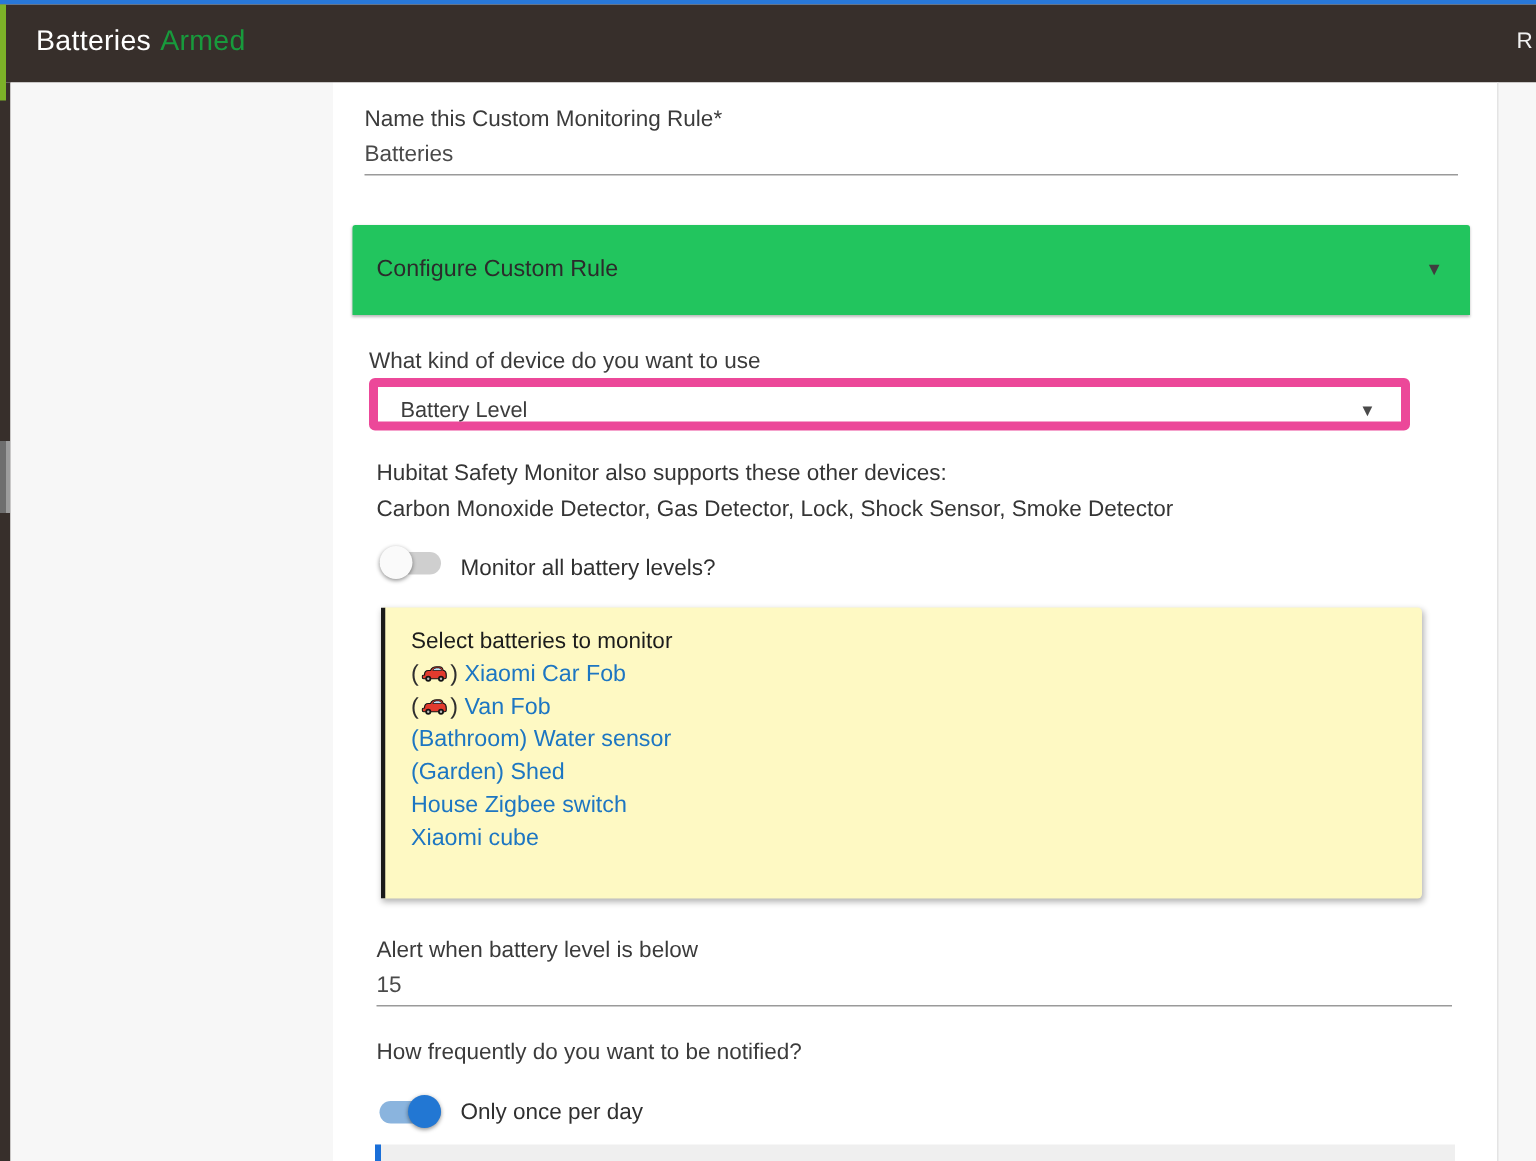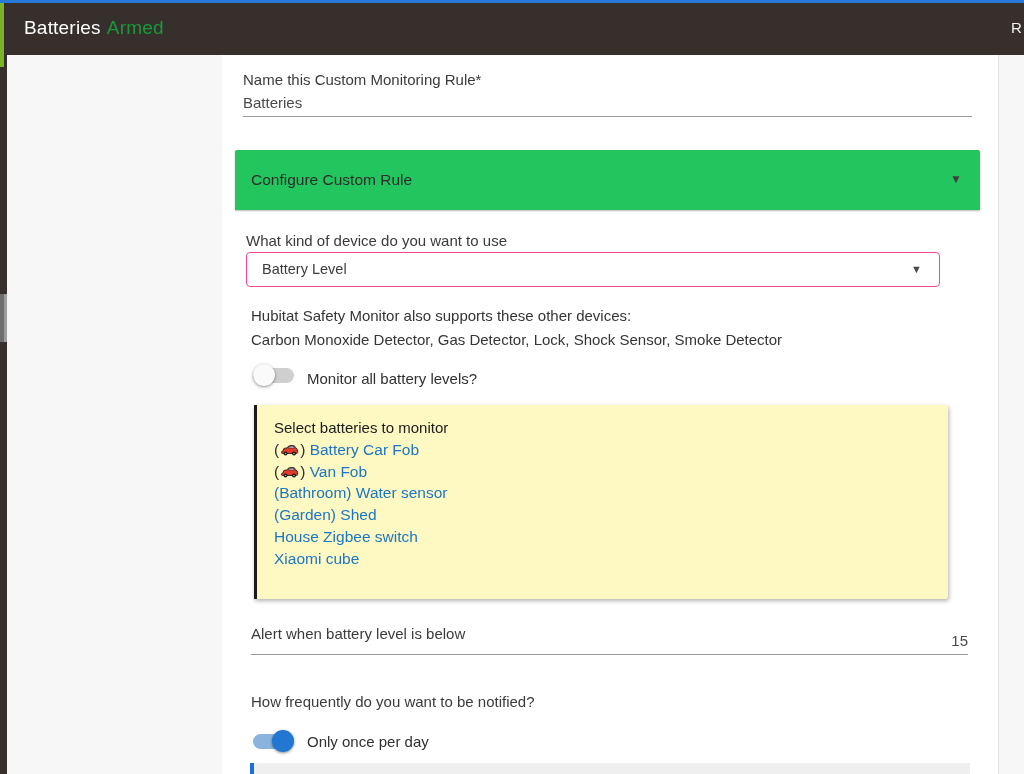--- a/index.html
+++ b/index.html
@@ -38,21 +38,21 @@
   }
   .rule-panel-header{
     position:absolute;left:235px;top:150px;width:745px;height:60px;
     background:#22c55e;border-radius:2px 2px 0 0;
     box-shadow:0 1px 2px rgba(0,0,0,.28);cursor:pointer;
   }
   .rule-panel-title{position:absolute;left:16px;top:21px;font-size:15.5px;color:#2b2b2b;}
   .panel-caret{position:absolute;right:18px;top:22px;font-size:12px;color:#3f3f3f;}
   .select-box{
     position:absolute;left:246px;top:252px;width:694px;height:35px;box-sizing:border-box;
-    background:#ffffff;border:1px solid #ec4899;border-radius:4px;cursor:pointer;
+    background:#ffffff;border:6px solid #ec4899;border-radius:4px;cursor:pointer;
   }
   .select-value{position:absolute;left:15px;top:8px;font-size:14.5px;color:#3c3c3c;}
   .select-caret{position:absolute;right:17px;top:10px;font-size:11px;color:#4a4a4a;}
   .note-line{position:absolute;font-size:15px;color:#353535;white-space:nowrap;}
   
   .switch{position:absolute;width:41px;height:24px;cursor:pointer;}
   .switch .track{position:absolute;left:0;top:5px;width:41px;height:15px;border-radius:8px;}
   .switch .thumb{position:absolute;top:1px;width:22px;height:22px;border-radius:50%;
     box-shadow:0 1px 3px rgba(0,0,0,.45);}
   .switch.off .track{background:#cfcfcf;}
@@ -122,37 +122,37 @@
 
   <div class="battery-panel">
     <div class="panel-label">Select batteries to monitor</div>
     <div class="device-row"><span class="paren">(</span><svg class="car-svg" viewBox="0 0 34 24" width="17" height="12">
           <path d="M4 14 Q4 8 9 8 L12 8 Q14 3 20 3 L24 3 Q28 3 29 8 L30 8 Q33 9 33 14 L33 17 Q33 19 31 19 L3 19 Q1 19 1 17 L1 16 Q1 14 4 14 Z" fill="#e23b2e" stroke="#151515" stroke-width="1.6"></path>
           <path d="M15 8 Q16 4.5 20 4.5 L23 4.5 Q26 4.5 27 8 Z" fill="#bfe3f7" stroke="#151515" stroke-width="1"></path>
           <circle cx="9" cy="19" r="4" fill="#151515"></circle>
           <circle cx="9" cy="19" r="1.6" fill="#bbbbbb"></circle>
           <circle cx="26" cy="19" r="4" fill="#151515"></circle>
           <circle cx="26" cy="19" r="1.6" fill="#bbbbbb"></circle>
-        </svg><span class="paren">)</span> <a>Battery Car Fob</a></div>
+        </svg><span class="paren">)</span> <a>Xiaomi Car Fob</a></div>
     <div class="device-row"><span class="paren">(</span><svg class="car-svg" viewBox="0 0 34 24" width="17" height="12">
           <path d="M4 14 Q4 8 9 8 L12 8 Q14 3 20 3 L24 3 Q28 3 29 8 L30 8 Q33 9 33 14 L33 17 Q33 19 31 19 L3 19 Q1 19 1 17 L1 16 Q1 14 4 14 Z" fill="#e23b2e" stroke="#151515" stroke-width="1.6"></path>
           <path d="M15 8 Q16 4.5 20 4.5 L23 4.5 Q26 4.5 27 8 Z" fill="#bfe3f7" stroke="#151515" stroke-width="1"></path>
           <circle cx="9" cy="19" r="4" fill="#151515"></circle>
           <circle cx="9" cy="19" r="1.6" fill="#bbbbbb"></circle>
           <circle cx="26" cy="19" r="4" fill="#151515"></circle>
           <circle cx="26" cy="19" r="1.6" fill="#bbbbbb"></circle>
         </svg><span class="paren">)</span> <a>Van Fob</a></div>
     <div class="device-row"><a>(Bathroom) Water sensor</a></div>
     <div class="device-row"><a>(Garden) Shed</a></div>
     <div class="device-row"><a>House Zigbee switch</a></div>
     <div class="device-row"><a>Xiaomi cube</a></div>
   </div>
 
   <div class="lbl" style="left:251px;top:625px;">Alert when battery level is below</div>
-  <input class="txt-input" style="left: 251px; top: 632px; width: 717px; text-align: right;" value="15">
+  <input class="txt-input" style="left: 251px; top: 648px; width: 717px;" value="15">
 
   <div class="lbl" style="left:251px;top:693px;">How frequently do you want to be notified?</div>
   <div class="switch on" style="left:253px;top:729px;">
     <div class="track"></div>
     <div class="thumb"></div>
   </div>
   <div class="toggle-label" style="left:307px;top:733px;">Only once per day</div>
 
   <div class="bottom-panel"></div>
 

